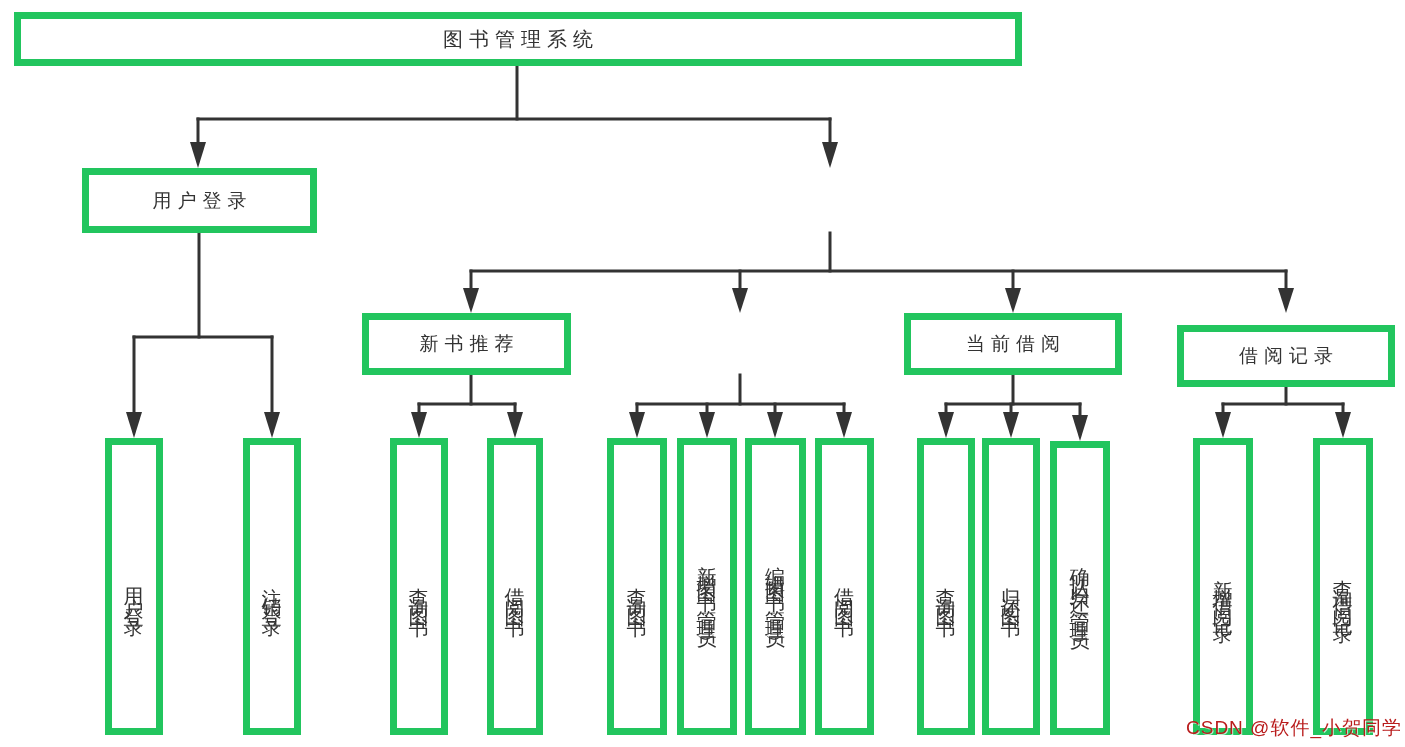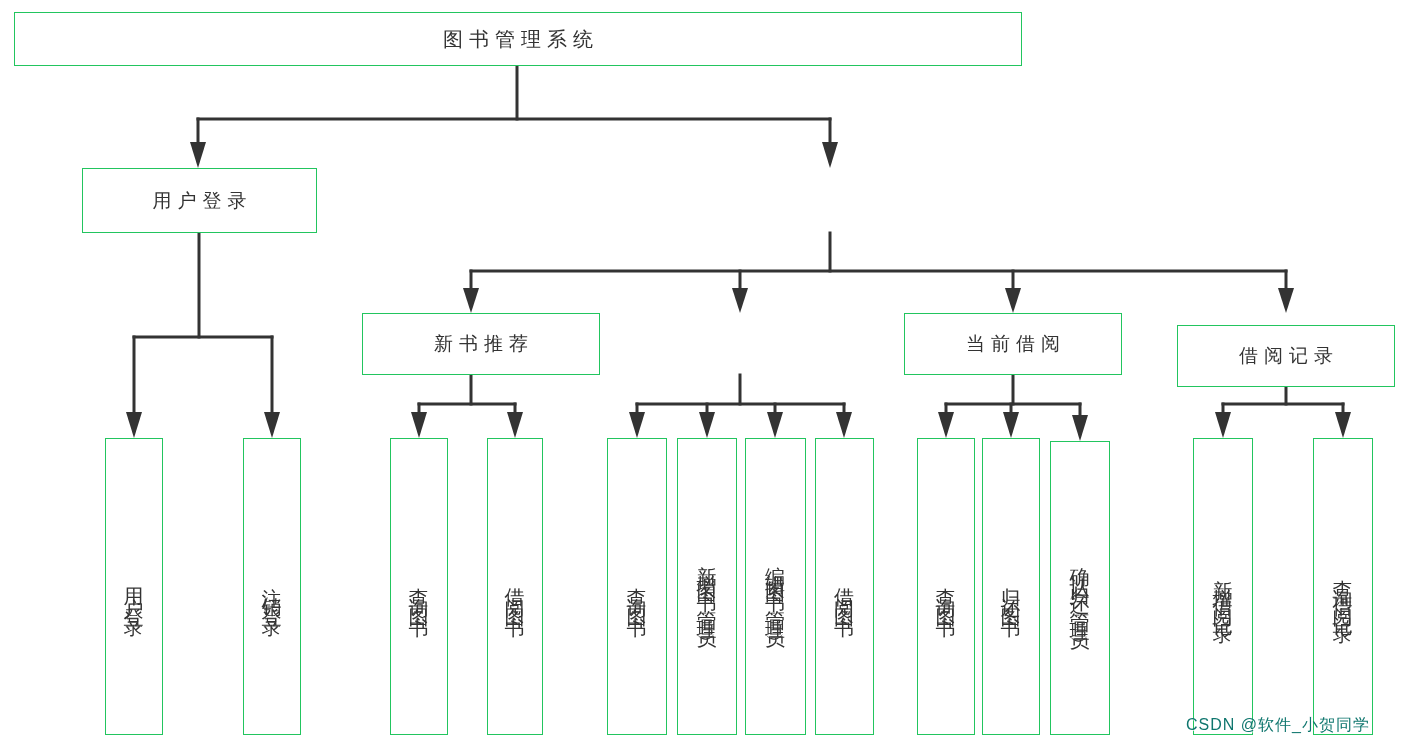--- a/index.html
+++ b/index.html
@@ -14,21 +14,21 @@
   }
   .connectors {
     position: absolute;
     left: 0; top: 0;
     width: 1405px; height: 747px;
   }
   .node {
     position: absolute;
     box-sizing: border-box;
     background: #ffffff;
-    border: 1px solid #22c55e;
+    border: 7px solid #22c55e;
     display: flex;
     align-items: center;
     justify-content: center;
   }
   .hnode span {
     font-size: 19px;
     letter-spacing: 6px;
     white-space: nowrap;
     transform: translateX(3px); 
   }
@@ -39,22 +39,22 @@
     font-size: 20px;
     line-height: 1.1;
     letter-spacing: 10px;
     transform: translateY(5px); 
   }
   .vnode.long span { letter-spacing: 9px; transform: translateY(4px); }
   .watermark {
     position: absolute;
     left: 1186px;
     top: 715px;
-    font-size: 16px;
-    color: #0f766e;
+    font-size: 19px;
+    color: #b91c1c;
     letter-spacing: 1px;
     white-space: nowrap;
     z-index: 5;
     text-shadow: 1px 1px 0 rgba(255,255,255,0.7);
   }
 </style>
 </head>
 <body>
 
 <div class="stage">
@@ -149,21 +149,21 @@
   </svg>
 
   <div class="node hnode root" style="left:14px; top:12px; width:1008px; height:54px;">
     <span>图书管理系统</span>
   </div>
 
   <div class="node hnode" style="left:82px; top:168px; width:235px; height:65px;">
     <span>用户登录</span>
   </div>
 
-  <div class="node hnode" style="left:362px; top:313px; width:238px; height:62px;">
+  <div class="node hnode" style="left:362px; top:313px; width:209px; height:62px;">
     <span>新书推荐</span>
   </div>
   <div class="node hnode" style="left:904px; top:313px; width:218px; height:62px;">
     <span>当前借阅</span>
   </div>
   <div class="node hnode" style="left:1177px; top:325px; width:218px; height:62px;">
     <span>借阅记录</span>
   </div>
 
   <div class="node vnode" style="left:105px; top:438px; width:58px; height:297px;">

